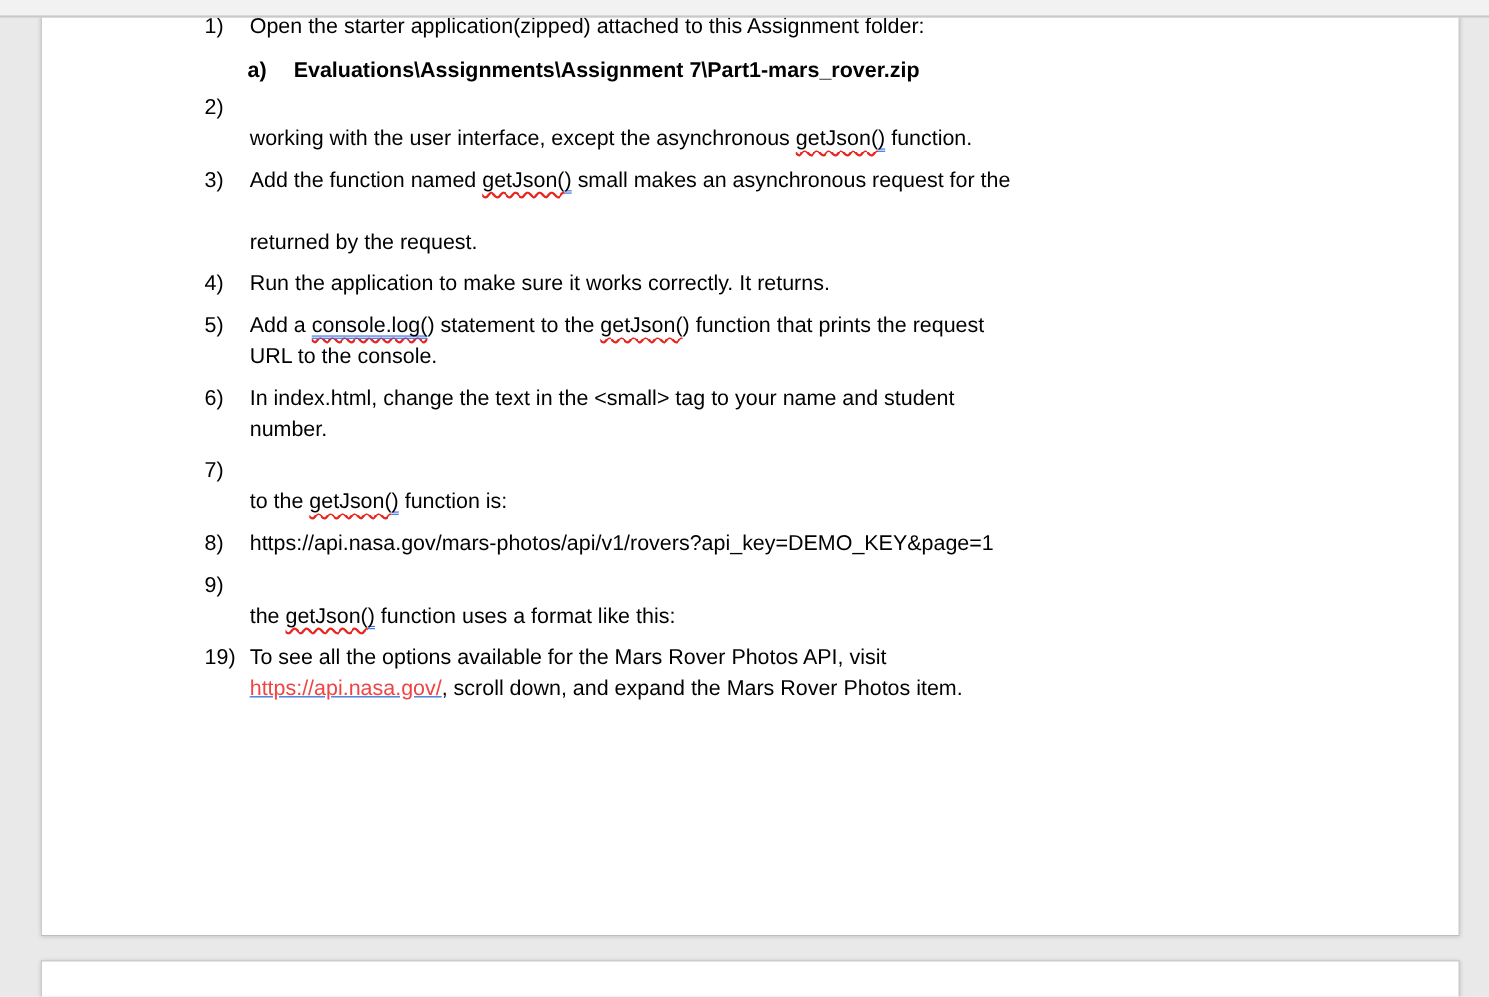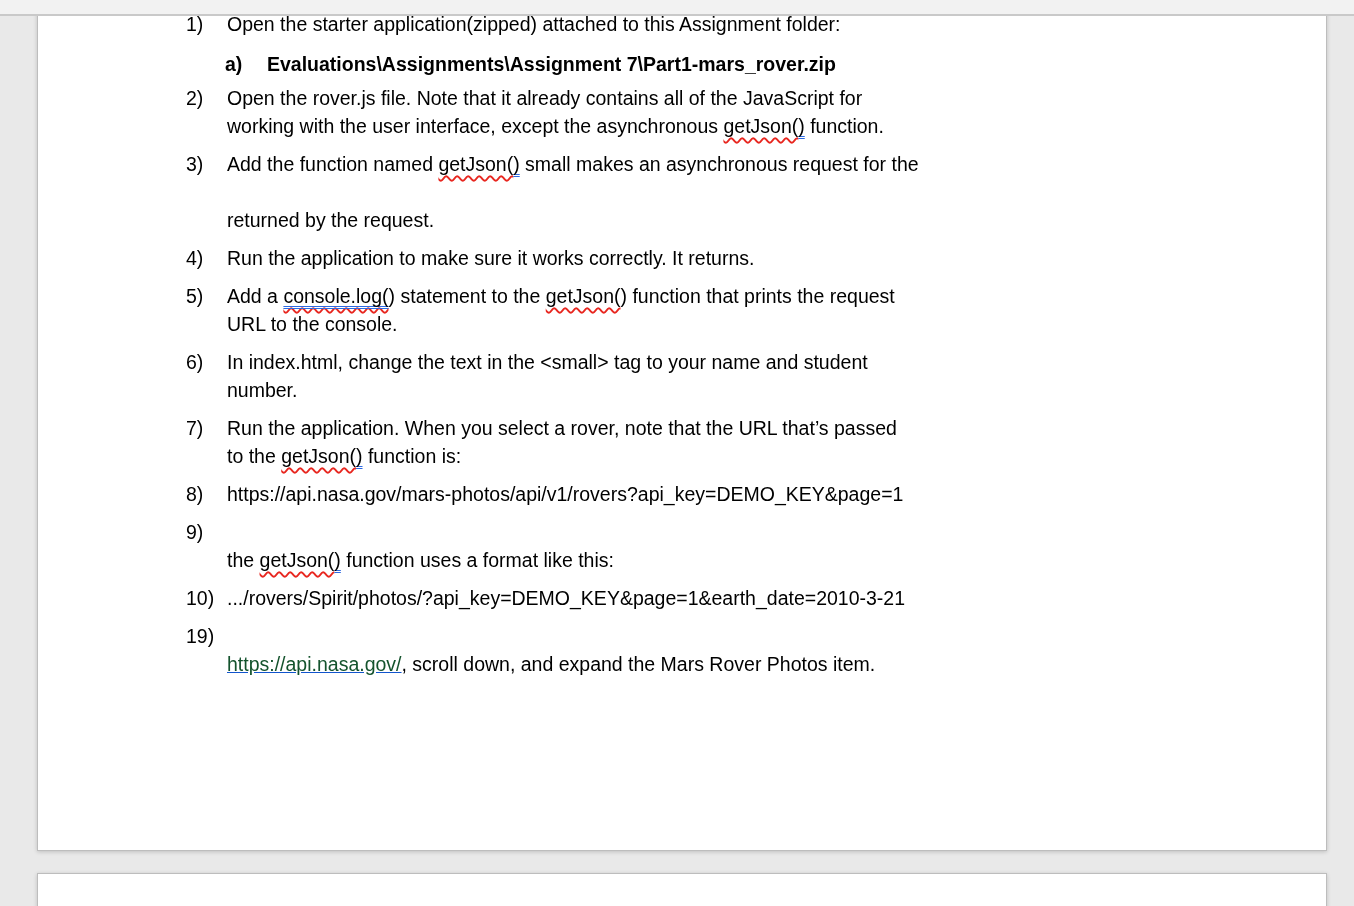--- a/index.html
+++ b/index.html
@@ -70,21 +70,21 @@
   
   .gr {
     text-decoration-line: underline;
     text-decoration-style: double;
     text-decoration-color: #2d6ae3;
     text-decoration-thickness: 1px;
     text-underline-offset: 2.5px;
     text-decoration-skip-ink: none;
   }
   a.link {
-    color: #14532d;
+    color: #ef4444;
     text-decoration: underline;
     text-decoration-color: #1155cc;
     cursor: pointer;
   }
 </style>
 </head>
 <body>
 
 <div class="viewport">
   <div class="topbar"></div>
@@ -94,55 +94,51 @@
         <div class="li first">
           <span class="num">1)</span>
           <div class="body"><span>Open the starter application(zipped) attached to this Assignment folder:</span></div>
         </div>
         <div class="li sub bold">
           <span class="num">a)</span>
           <div class="body"><span>Evaluations\Assignments\Assignment 7\Part1-mars_rover.zip</span></div>
         </div>
         <div class="li">
           <span class="num">2)</span>
-          <div class="body"><span>Open the rover.js file. Note that it already contains all of the JavaScript for</span><br><span>working with the user interface, except the asynchronous </span><span class="sp">getJson(</span><span class="gr">)</span><span> function.</span></div>
+          <div class="body"><br><span>working with the user interface, except the asynchronous </span><span class="sp">getJson(</span><span class="gr">)</span><span> function.</span></div>
         </div>
         <div class="li">
           <span class="num">3)</span>
           <div class="body"><span>Add the function named </span><span class="sp">getJson(</span><span class="gr">)</span><span> small makes an asynchronous request for the</span><br><br><span>returned by the request.</span></div>
         </div>
         <div class="li">
           <span class="num">4)</span>
           <div class="body"><span>Run the application to make sure it works correctly. It returns.</span></div>
         </div>
         <div class="li">
           <span class="num">5)</span>
           <div class="body"><span>Add a </span><span class="sp"><span class="gr">console.log(</span></span><span>) statement to the </span><span class="sp">getJson(</span><span>) function that prints the request</span><br><span>URL to the console.</span></div>
         </div>
         <div class="li">
           <span class="num">6)</span>
           <div class="body"><span>In index.html, change the text in the &lt;small&gt; tag to your name and student</span><br><span>number.</span></div>
         </div>
         <div class="li">
           <span class="num">7)</span>
-          <div class="body"><span>Run the application. When you select a rover, note that the URL that’s passed</span><br><span>to the </span><span class="sp">getJson(</span><span class="gr">)</span><span> function is:</span></div>
+          <div class="body"><br><span>to the </span><span class="sp">getJson(</span><span class="gr">)</span><span> function is:</span></div>
         </div>
         <div class="li">
           <span class="num">8)</span>
           <div class="body"><span>https://api.nasa.gov/mars-photos/api/v1/rovers?api_key=DEMO_KEY&amp;page=1</span></div>
         </div>
         <div class="li">
           <span class="num">9)</span>
           <div class="body"><br><span>the </span><span class="sp">getJson(</span><span class="gr">)</span><span> function uses a format like this:</span></div>
         </div>
         <div class="li">
-          <span class="num">10)</span>
-          <div class="body"><span>.../rovers/Spirit/photos/?api_key=DEMO_KEY&amp;page=1&amp;earth_date=2010-3-21</span></div>
-        </div>
-        <div class="li">
           <span class="num">19)</span>
-          <div class="body"><br><a class="link" href="#">https://api.nasa.gov/</a><span>, scroll down, and expand the Mars Rover Photos item.</span></div>
+          <div class="body"><span>To see all the options available for the Mars Rover Photos API, visit</span><br><a class="link" href="#">https://api.nasa.gov/</a><span>, scroll down, and expand the Mars Rover Photos item.</span></div>
         </div>
       </div>
   </div>
 
   <div class="page page2"></div>
 </div>
 
 </body></html>

